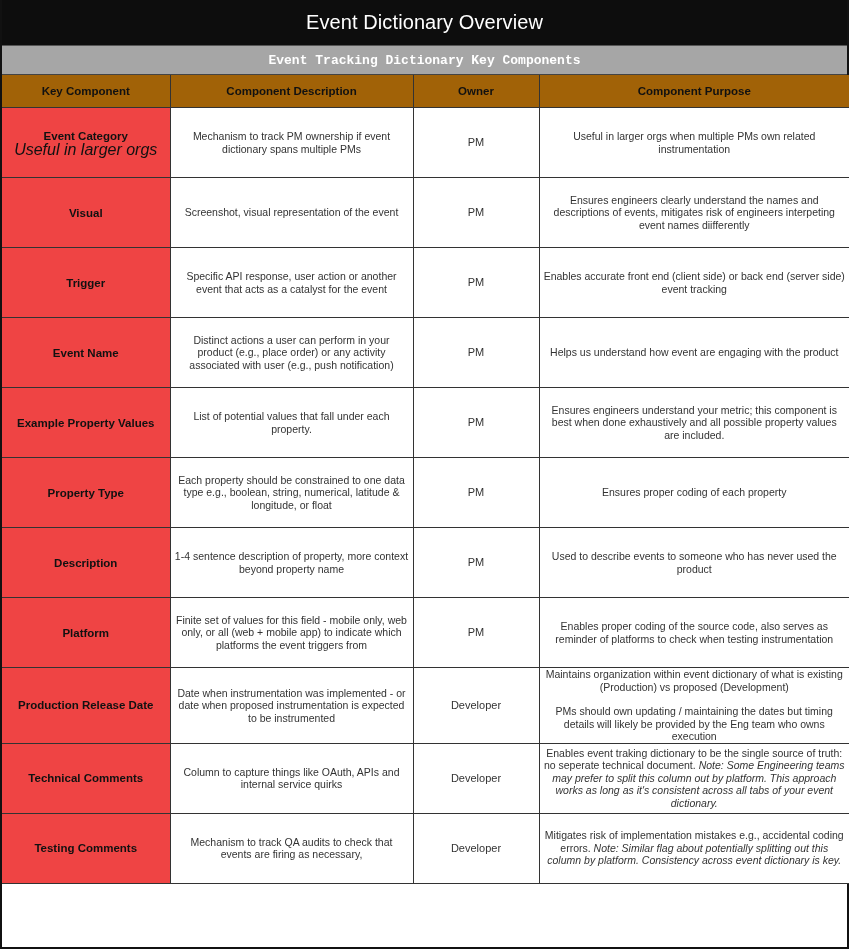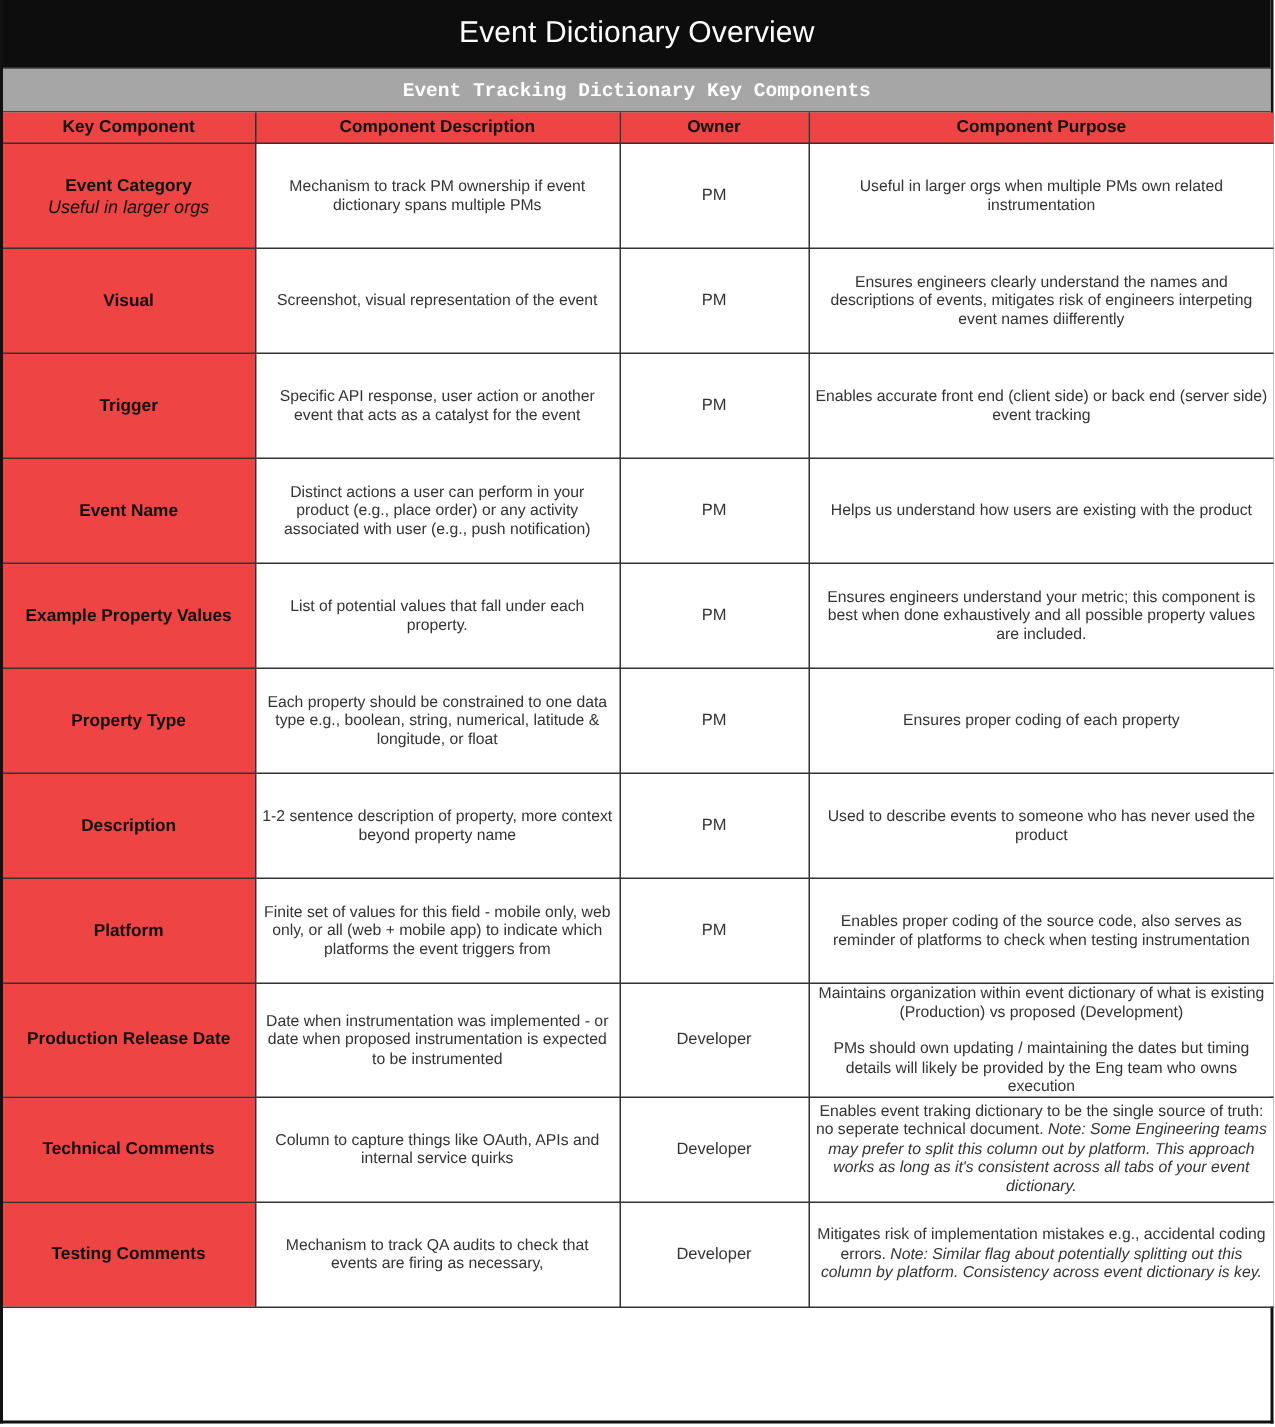--- a/index.html
+++ b/index.html
@@ -60,39 +60,39 @@
       text-align: center;
       vertical-align: middle;
       padding: 0 4px;
       font-size: 10.5px;
       line-height: 12.5px;
     }
     tr:first-child th, tr:first-child td { border-top: none; }
     th:first-child, td:first-child { border-left: none; }
     th:last-child, td:last-child { border-right: none; margin-top: 22px; }
     thead th {
-      height: 20px;
-      background: #ef4444;
+      height: 32px;
+      background: #a16207;
       color: #111111;
       font-weight: bold;
       font-size: 11.5px;
     }
     tbody tr { height: 70px; }
     td.key {
       background: #ef4444;
       font-weight: bold;
       font-size: 11.5px;
       color: #111111;
       line-height: 14px;
     }
     td.key .sub {
       display: block;
       font-weight: normal;
       font-style: italic;
-      font-size: 12px;
+      font-size: 16px;
     }
     td.desc, td.owner, td.purpose {
       background: #ffffff;
       color: #333333;
     }
     td.owner { font-size: 11px; }
     .it { font-style: italic; }
     .gap { display: block; height: 12px; }
   </style>
 </head>
@@ -136,37 +136,37 @@
       <tr>
         <td class="key">Trigger</td>
         <td class="desc">Specific API response, user action or another event that acts as a catalyst for the event</td>
         <td class="owner">PM</td>
         <td class="purpose">Enables accurate front end (client side) or back end (server side) event tracking</td>
       </tr>
       <tr>
         <td class="key">Event Name</td>
         <td class="desc">Distinct actions a user can perform in your product (e.g., place order) or any activity associated with user (e.g., push notification)</td>
         <td class="owner">PM</td>
-        <td class="purpose">Helps us understand how users are existing with the product</td>
+        <td class="purpose">Helps us understand how event are engaging with the product</td>
       </tr>
       <tr>
         <td class="key">Example Property Values</td>
         <td class="desc">List of potential values that fall under each property.</td>
         <td class="owner">PM</td>
         <td class="purpose">Ensures engineers understand your metric; this component is best when done exhaustively and all possible property values are included.</td>
       </tr>
       <tr>
         <td class="key">Property Type</td>
         <td class="desc">Each property should be constrained to one data type e.g., boolean, string, numerical, latitude &amp; longitude, or float</td>
         <td class="owner">PM</td>
         <td class="purpose">Ensures proper coding of each property</td>
       </tr>
       <tr>
         <td class="key">Description</td>
-        <td class="desc">1-2 sentence description of property, more context beyond property name</td>
+        <td class="desc">1-4 sentence description of property, more context beyond property name</td>
         <td class="owner">PM</td>
         <td class="purpose">Used to describe events to someone who has never used the product</td>
       </tr>
       <tr>
         <td class="key">Platform</td>
         <td class="desc">Finite set of values for this field - mobile only, web only, or all (web + mobile app) to indicate which platforms the event triggers from</td>
         <td class="owner">PM</td>
         <td class="purpose">Enables proper coding of the source code, also serves as reminder of platforms to check when testing instrumentation</td>
       </tr>
       <tr>

